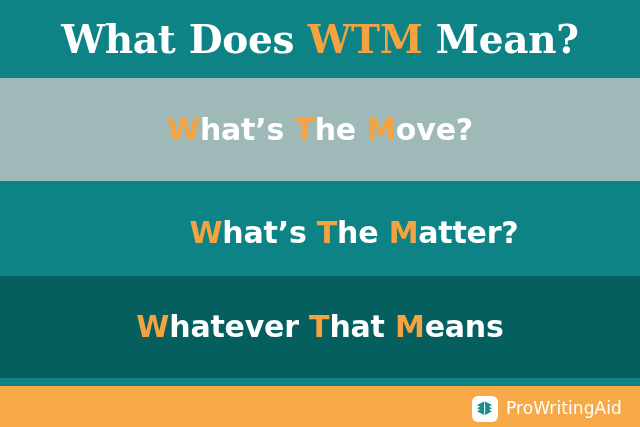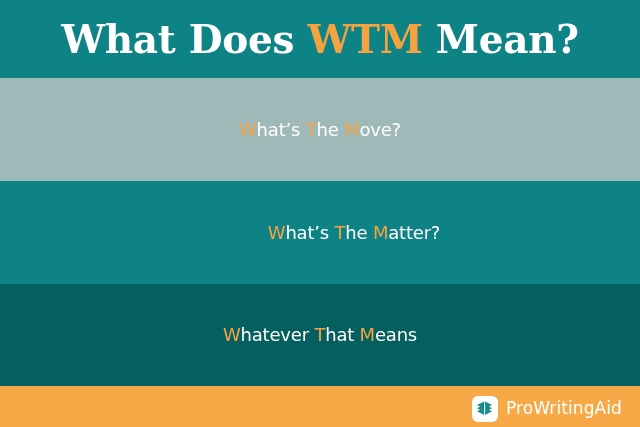--- a/index.html
+++ b/index.html
@@ -45,26 +45,26 @@
   .band {
     position: absolute;
     left: 0;
     width: 640px;
     display: flex;
     align-items: center;
     justify-content: center;
   }
   .band-1 { top: 78px;  height: 103px; background: #9FB8B8; }
   .band-2 { top: 181px; height: 103px; background: #0E8386; padding-left: 34px; }
-  .band-3 { top: 284px; height: 102px; background: #065F5F; }
+  .band-3 { top: 276px; height: 102px; background: #065F5F; }
 
   .band-text {
     font-family: "DejaVu Sans", "Liberation Sans", sans-serif;
-    font-weight: normal;
-    font-size: 18px;
+    font-weight: bold;
+    font-size: 30px;
     line-height: 1;
     color: #ffffff;
     letter-spacing: -0.2px;
     white-space: nowrap;
     text-align: left;
   }
   .band-text .accent { color: #F5A341; }
 
   
   .footer {

